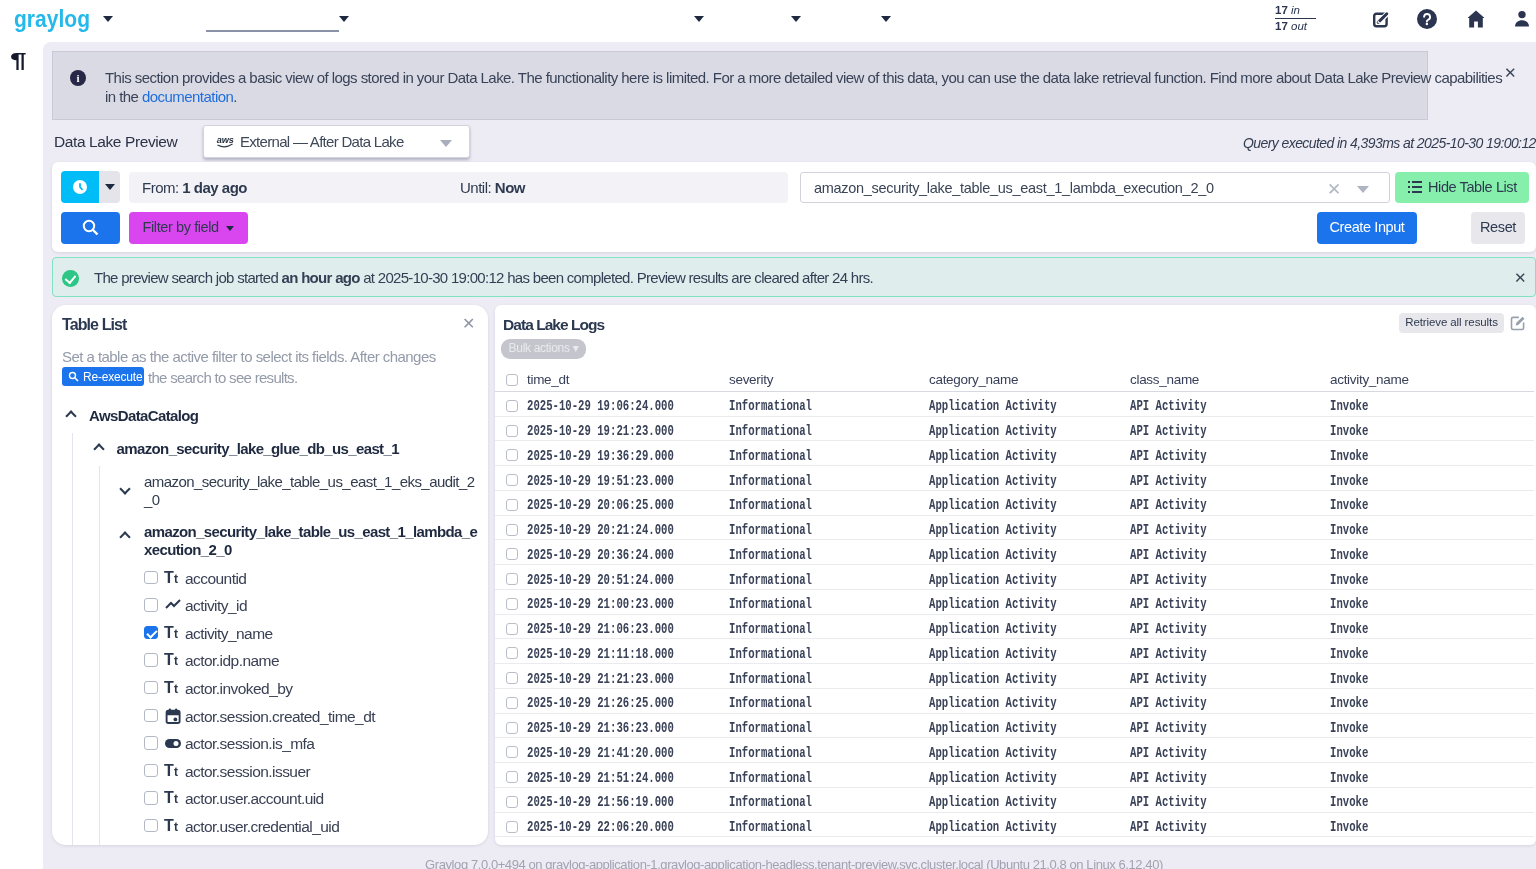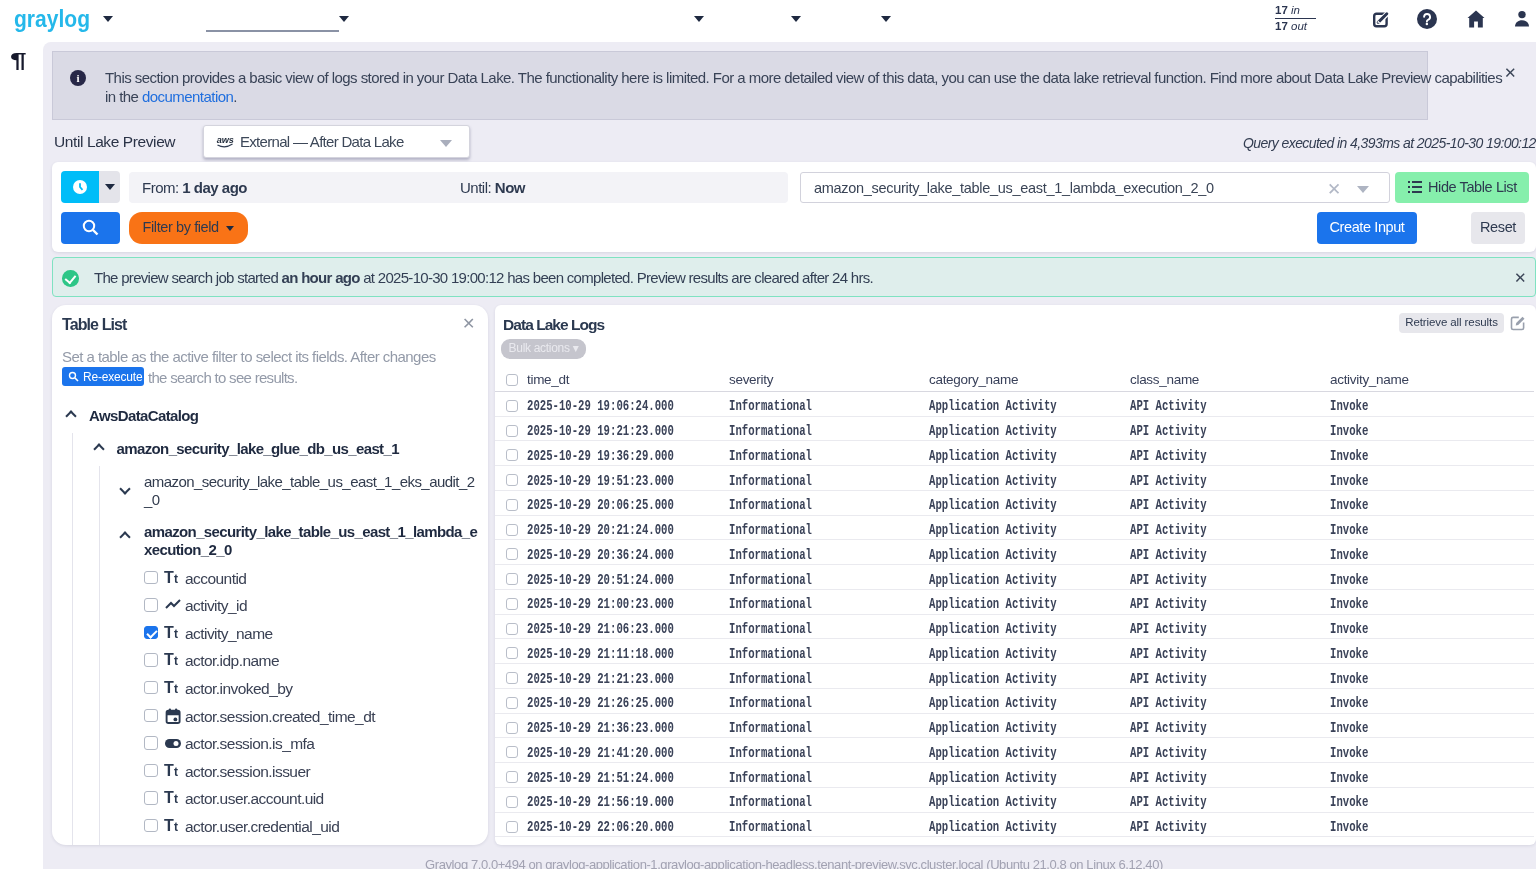--- a/index.html
+++ b/index.html
@@ -70,21 +70,21 @@
 #qinput .x { position:absolute; left:526px; top:6px; color:#b2b8c6; font-size:17px; }
 #qinput .c { position:absolute; left:556px; top:13px; width:0; height:0;
   border-left:6px solid transparent; border-right:6px solid transparent;
   border-top:7px solid #aeb4c2; }
 #htl { left:1343px; top:9.5px; width:134px; height:31px; background:#86efac; border-radius:4px;
   font-size:14.5px; color:#2e3a50; line-height:30px; letter-spacing:-0.4px; }
 #htl svg { position:absolute; left:13px; top:8px; }
 #htl span { position:absolute; left:33px; }
 #sbtn { left:9px; top:50px; width:59px; height:31.5px; background:#1b74ec; border-radius:4px; }
 #sbtn svg { position:absolute; left:20px; top:6px; }
-#fbf { left:77px; top:50px; width:119px; height:31.5px; background:#f97316; border-radius:13px;
+#fbf { left:77px; top:50px; width:119px; height:31.5px; background:#d946ef; border-radius:4px;
   font-size:14.5px; color:#2e3a50; text-align:center; line-height:30px; letter-spacing:-0.4px; }
 #fbf .caret { border-left-width:4.5px; border-right-width:4.5px; border-top-width:5.5px;
   margin-left:4px; vertical-align:1px; }
 #cinput { left:1265px; top:50px; width:100px; height:31.5px; background:#1b74ec; border-radius:4px;
   color:#fff; font-size:14.5px; text-align:center; line-height:31px; letter-spacing:-0.4px; }
 #rst { left:1419px; top:50px; width:54px; height:31.5px; background:#e7e7ec; border-radius:4px;
   color:#2e3a50; font-size:14.5px; text-align:center; line-height:30px; letter-spacing:-0.4px; }
 
 
 #alert { left:52px; top:257px; width:1484px; height:40px; background:#dfeeec;
@@ -212,21 +212,21 @@
       <path fill="#2b3550" d="M3 17.5c0-3.9 3.2-6.3 7-6.3s7 2.4 7 6.3z"></path>
     </svg>
 </div>
 
 <div class="abs" id="banner">
   <div class="txt">This section provides a basic view of logs stored in your Data Lake. The functionality here is limited. For a more detailed view of this data, you can use the data lake retrieval function. Find more about Data Lake Preview capabilities<br>in the <a>documentation</a>.</div>
 </div>
 <div class="abs" id="iicon">i</div>
 <div class="abs" id="bclose">✕</div>
 
-<div class="abs" id="phtitle">Until Lake Preview</div>
+<div class="abs" id="phtitle">Data Lake Preview</div>
 <div class="abs" id="lakedd">
   <svg id="awslogo" viewBox="0 0 24 20">
       <text x="2" y="11" font-size="11" font-weight="bold" font-style="italic" fill="#252f3e" font-family="Liberation Sans">aws</text>
       <path d="M3 13.5 q9 5 18 -1" stroke="#2e3a50" stroke-width="1.4" fill="none"></path>
     </svg>
   <span class="t">External — After Data Lake</span>
     <span class="c"></span>
 </div>
 <div class="abs" id="querytime">Query executed in 4,393ms at 2025-10-30 19:00:12</div>
 

